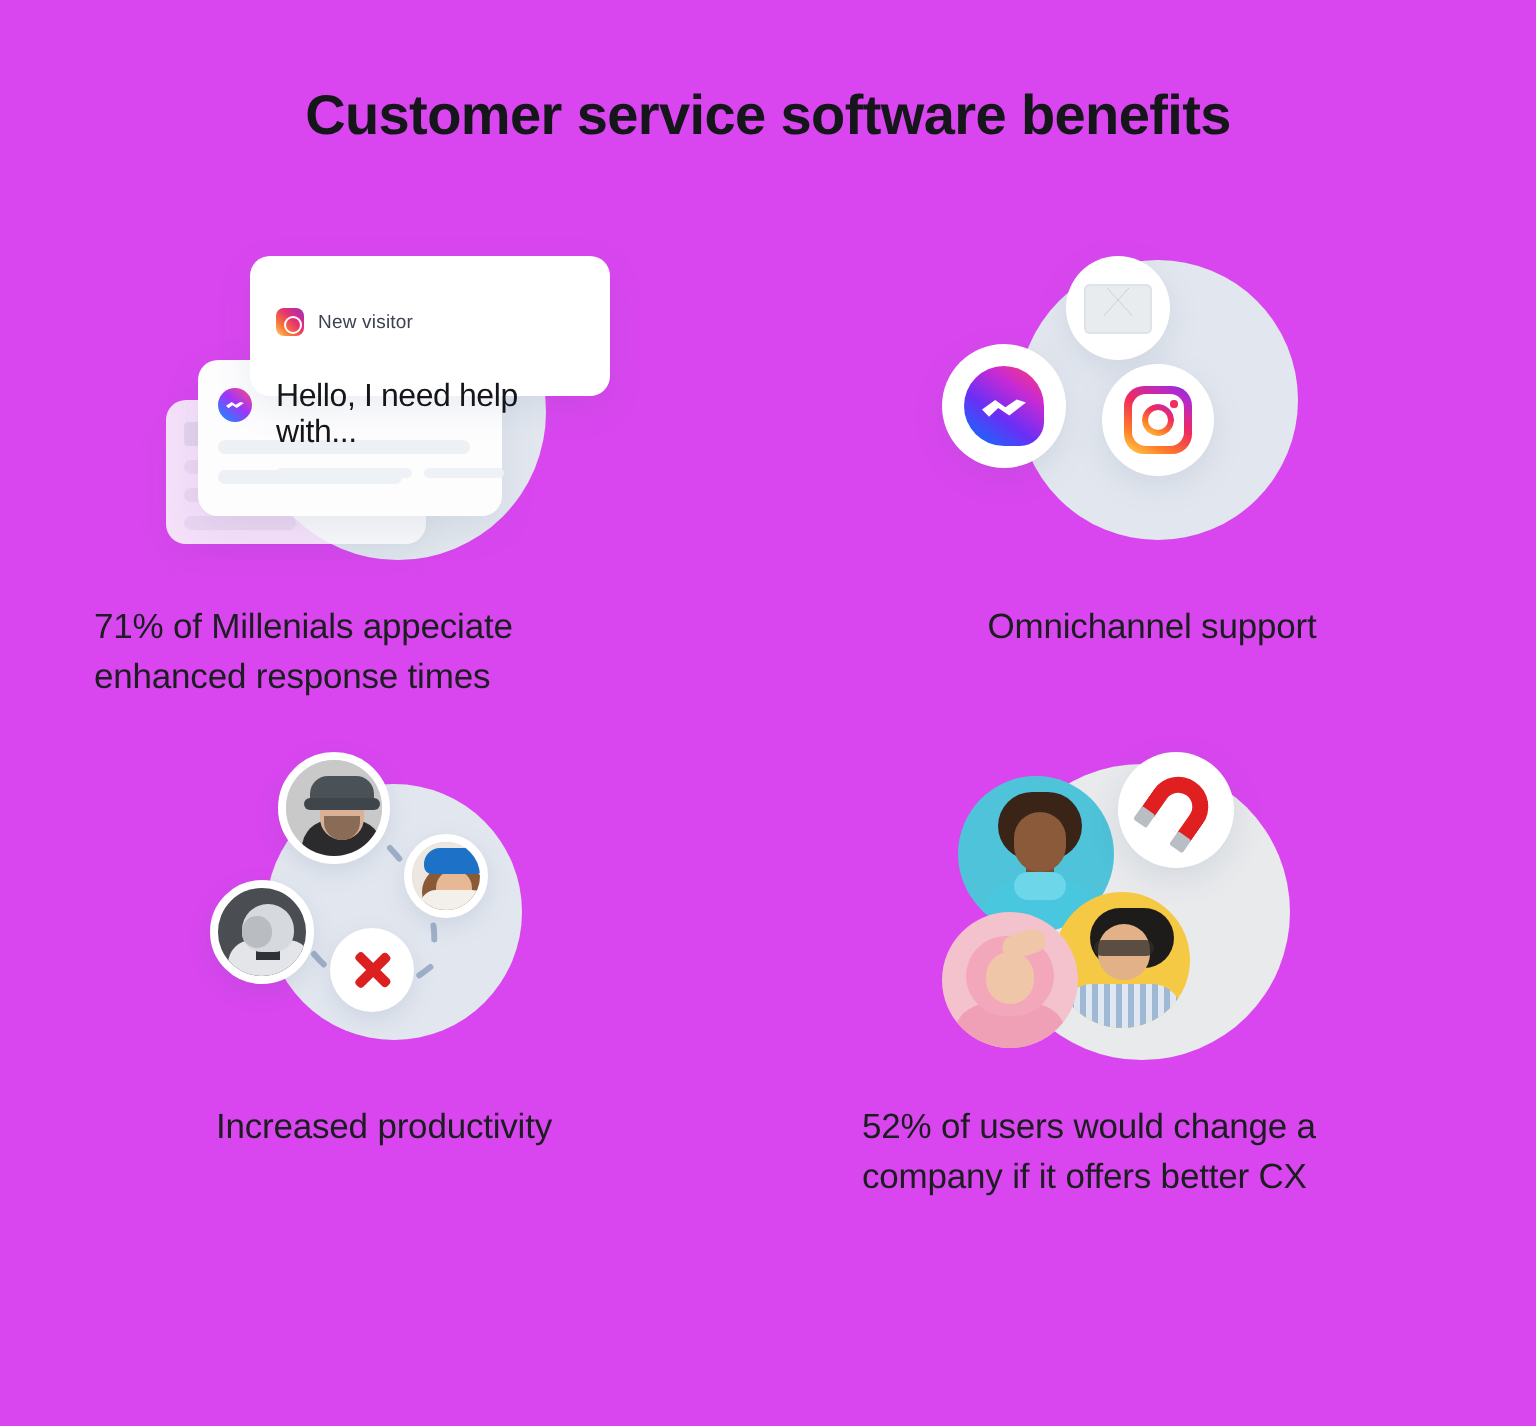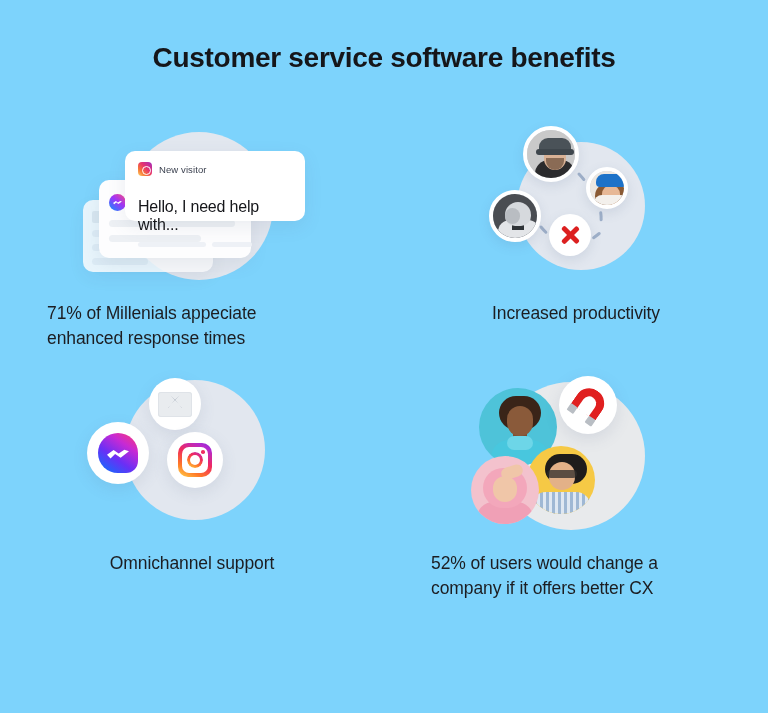--- a/index.html
+++ b/index.html
@@ -2,21 +2,21 @@
 <html><head>
 <meta charset="utf-8">
 <style>
   * { box-sizing: border-box; margin: 0; padding: 0; }
   html, body {
     width: 768px; height: 713px;
     background: #f5f6f8;
     font-family: "Liberation Sans", sans-serif;
     overflow: hidden;
   }
-  .page { position: relative; width: 768px; height: 713px; background: #7dd3fc; }
+  .page { position: relative; width: 768px; height: 713px; background: #d946ef; }
 
   .title {
     position: absolute; top: 40px; left: 0; width: 768px;
     text-align: center;
     font-size: 28px; font-weight: bold; color: #15161a;
     line-height: 1.32; letter-spacing: -0.3px;
   }
 
   .grid {
     position: absolute; top: 122px; left: 0; width: 768px; height: 500px;
@@ -43,21 +43,21 @@
   }
   .card-back {
     width: 130px; height: 72px; left: 6px; top: 78px;
     background: #fbfcfd; opacity: .85;
   }
   .card-mid {
     width: 152px; height: 78px; left: 22px; top: 58px;
     background: #fdfdfe;
   }
   .card-front {
-    width: 180px; height: 70px; left: 48px; top: 29px; padding: 11px 13px;
+    width: 180px; height: 70px; left: 48px; top: 6px; padding: 26px 13px;
   }
   .badge-row { display: flex; align-items: center; gap: 7px; }
   .ig-badge {
     width: 14px; height: 14px; border-radius: 4px; flex: 0 0 auto;
     background: linear-gradient(45deg,#fdd36a 0%,#f77737 28%,#e6336e 58%,#a02cc0 100%);
     position: relative;
   }
   .ig-badge::after {
     content: ""; position: absolute; left: 3.5px; top: 3.5px;
     width: 7px; height: 7px; border: 1.4px solid #fff; border-radius: 50%;
@@ -285,20 +285,42 @@
             <span class="bar w1"></span>
             <span class="bar w2"></span>
           </div>
         </div>
       </div>
       <div class="caption">71% of Millenials appeciate enhanced response times</div>
     </div>
 
     <div class="cell">
       <div class="art">
+        <div class="blob b3"></div>
+
+        <div class="chip chip-mail">
+          <span class="env-lg"></span>
+        </div>
+
+        <div class="chip chip-msgr">
+          <span class="msgr-lg"></span>
+        </div>
+
+        <div class="chip chip-ig">
+          <span class="ig-lg">
+            <span class="ig-lg-inner"></span>
+              <span class="ig-dot"></span>
+          </span>
+        </div>
+      </div>
+      <div class="caption">Omnichannel support</div>
+    </div>
+
+    <div class="cell">
+      <div class="art">
         <div class="blob b2"></div>
 
         <svg class="dashline" width="230" height="165">
           <path d="M80 105 Q 108 138 140 110" stroke="#9fb0c9" stroke-width="3" stroke-dasharray="7 8" fill="none" stroke-linecap="round"></path>
           <path d="M118 52 Q 142 78 140 100" stroke="#9fb0c9" stroke-width="3" stroke-dasharray="7 8" fill="none" stroke-linecap="round"></path>
         </svg>
 
         <div class="av a1">
           <div class="av-face">
             <span class="sky"></span>
@@ -332,42 +354,20 @@
 
         <div class="xcircle">
           <span class="xmark"></span>
         </div>
       </div>
       <div class="caption">Increased productivity</div>
     </div>
 
     <div class="cell">
       <div class="art">
-        <div class="blob b3"></div>
-
-        <div class="chip chip-mail">
-          <span class="env-lg"></span>
-        </div>
-
-        <div class="chip chip-msgr">
-          <span class="msgr-lg"></span>
-        </div>
-
-        <div class="chip chip-ig">
-          <span class="ig-lg">
-            <span class="ig-lg-inner"></span>
-              <span class="ig-dot"></span>
-          </span>
-        </div>
-      </div>
-      <div class="caption">Omnichannel support</div>
-    </div>
-
-    <div class="cell">
-      <div class="art">
         <div class="blob blob-gray b4"></div>
 
         <div class="ph p1">
           <span class="bg"></span>
             <span class="shirt"></span>
             <span class="neck"></span>
           <span class="hair"></span>
             <span class="head"></span>
             <span class="collar"></span>
         </div>

